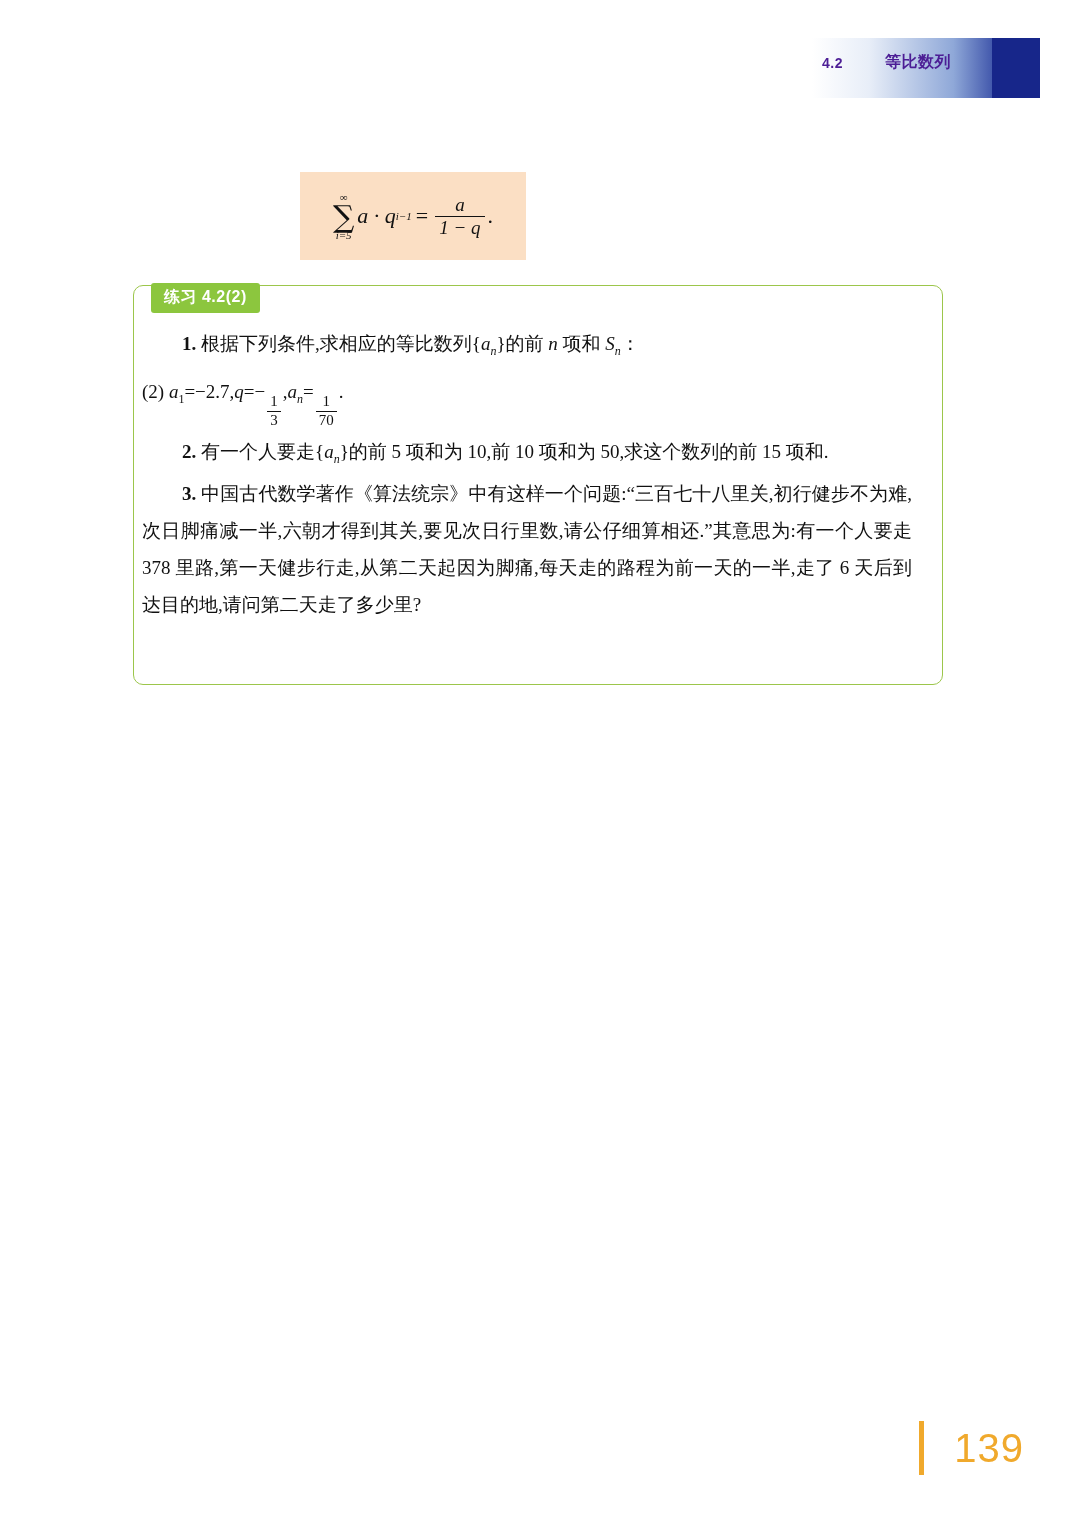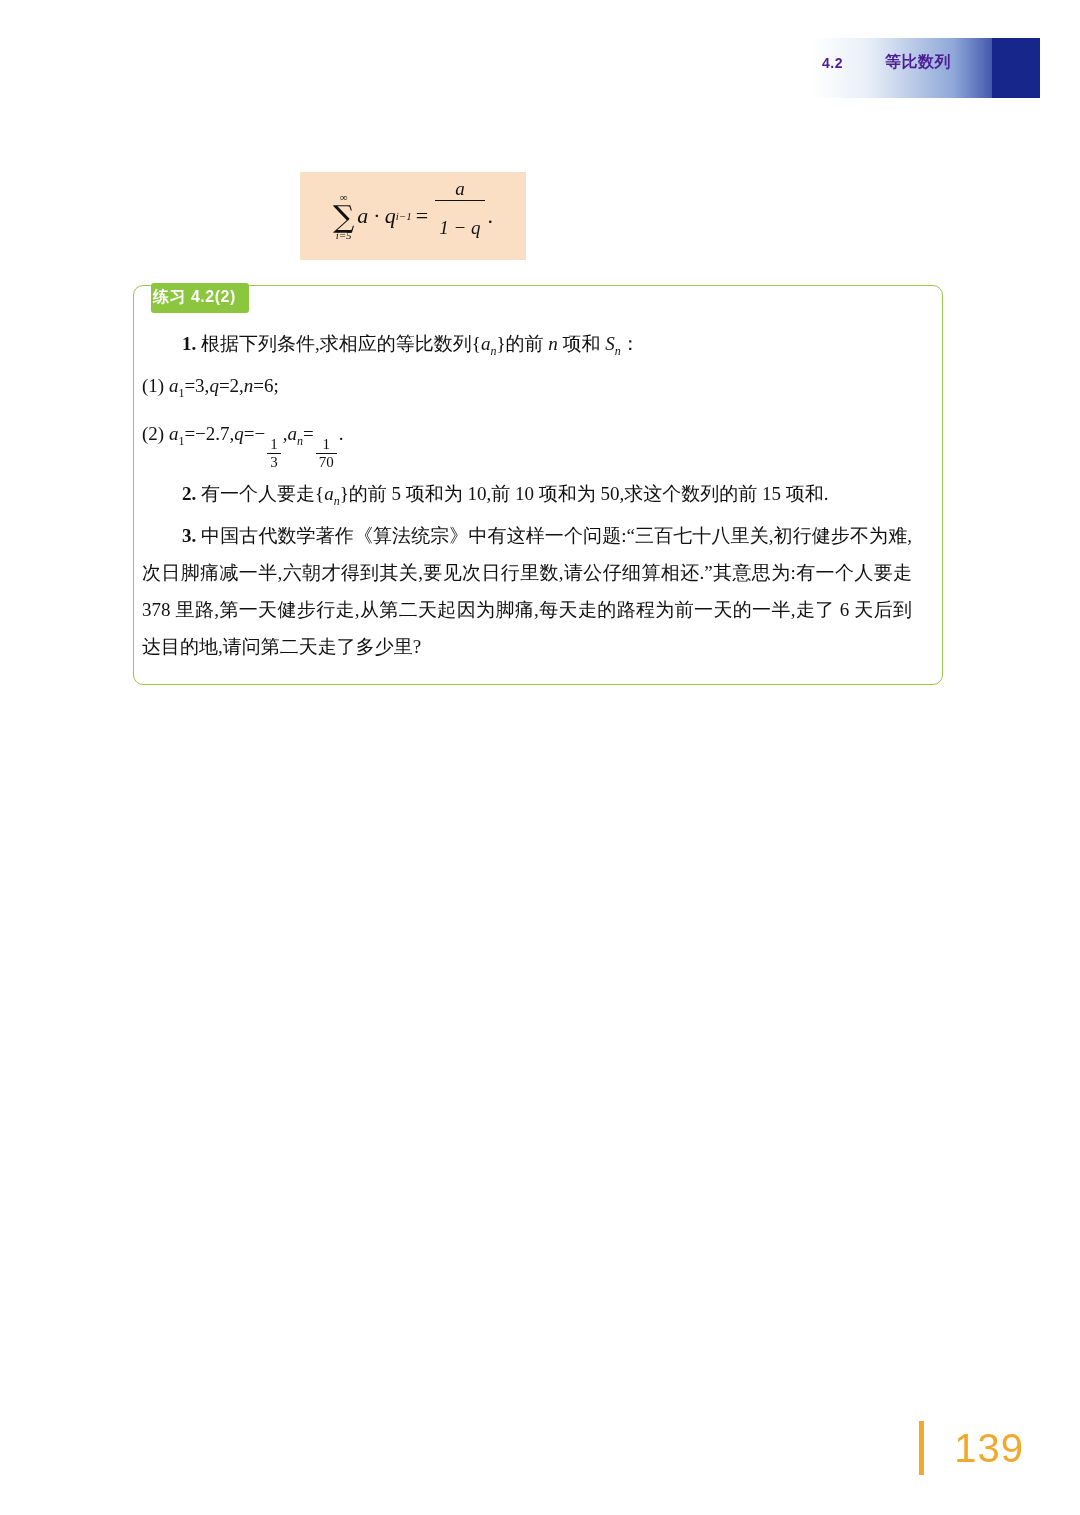--- a/index.html
+++ b/index.html
@@ -94,21 +94,21 @@
   .sup { font-size: 11px; vertical-align: super; }
   .frac {
     display: inline-flex;
     flex-direction: column;
     align-items: center;
     vertical-align: middle;
     margin: 0 3px;
     font-size: 19px;
   }
   .frac .num { padding: 0 4px; }
-  .frac .den { padding: 16px 4px; border-top: 1px solid #111; }
+  .frac .den { padding: 0 4px; border-top: 1px solid #111; }
 
   
   .exercise-panel {
     position: absolute;
     left: 133px;
     top: 285px;
     width: 810px;
     height: 400px;
     border: 1.6px solid #9cc64b;
     border-radius: 10px;
@@ -116,21 +116,21 @@
   }
   .exercise-tag {
     position: absolute;
     left: 151px;
     top: 283px;
     background: #8cc63e;
     color: #ffffff;
     font-family: "Liberation Sans", sans-serif;
     font-weight: bold;
     font-size: 16px;
-    padding: 4px 13px 5px 2px;
+    padding: 4px 13px 5px 13px;
     border-radius: 3px;
     letter-spacing: 0.5px;
   }
   .exercise-body {
     position: absolute;
     left: 142px;
     top: 325px;
     width: 770px;
     font-size: 19px;
     color: #111111;
@@ -214,24 +214,20 @@
 <div class="exercise-panel"></div>
 <div class="exercise-tag">练习 4.2(2)</div>
 
 <div class="exercise-body">
 
   <div class="q indent">
     <span class="num-b">1.</span>
     <span>根据下列条件,求相应的等比数列</span><span>{</span><span class="mi">a</span><span class="sub mi">n</span><span>}</span><span>的前</span> <span class="mi">n</span> <span>项和</span> <span class="mi">S</span><span class="sub mi">n</span><span>：</span>
   </div>
 
-  <div class="q">
-    <span>(1)</span>
-    <span class="mi">a</span><span class="sub">1</span><span>=3,</span><span class="mi">q</span><span>=2,</span><span class="mi">n</span><span>=6;</span>
-  </div>
 
   <div class="q" style="line-height:2.6;">
     <span>(2)</span>
     <span class="mi">a</span><span class="sub">1</span><span>=−2.7,</span><span class="mi">q</span><span>=−</span><span class="sfrac">
         <span class="num">1</span>
         <span class="den">3</span>
       </span><span>,</span><span class="mi">a</span><span class="sub mi">n</span><span>=</span><span class="sfrac">
         <span class="num">1</span>
         <span class="den">70</span>
       </span><span>.</span>

